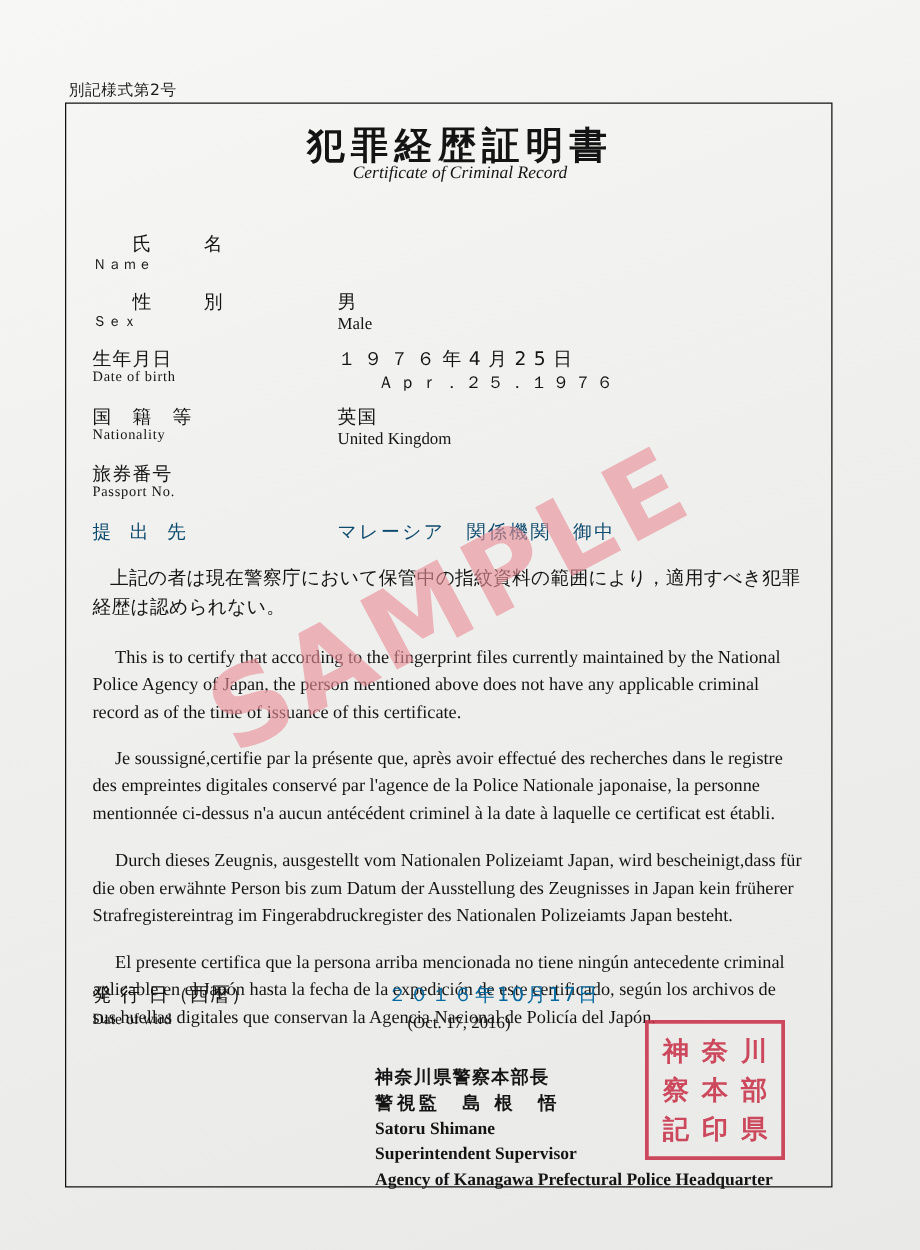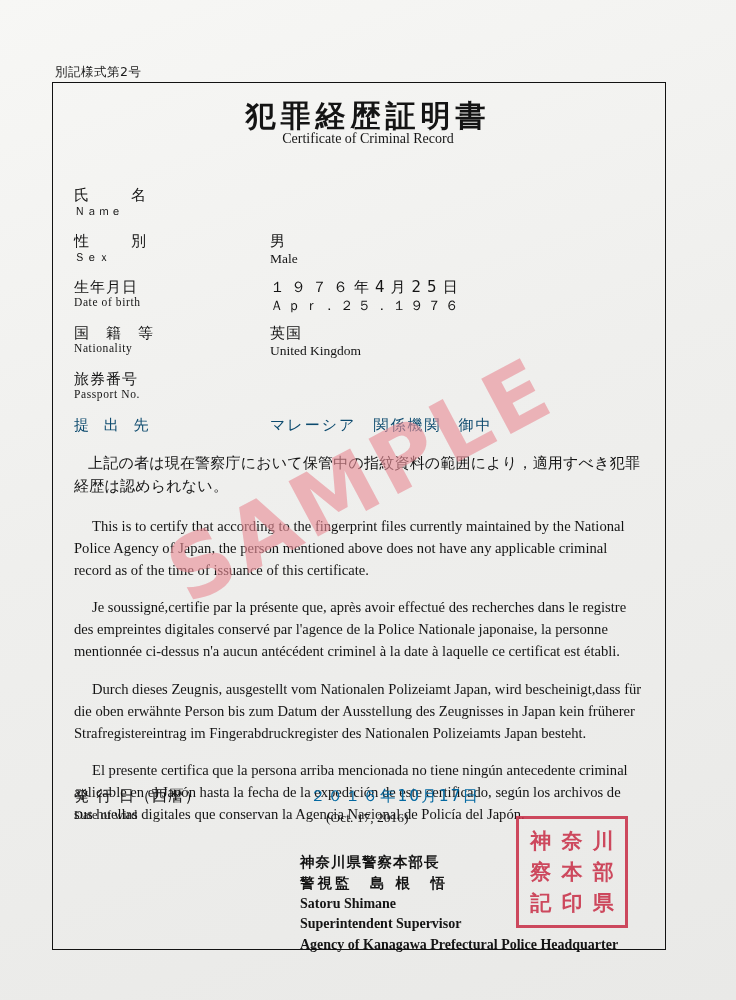--- a/index.html
+++ b/index.html
@@ -58,20 +58,21 @@
     font-weight: 600;
   }
   .title-en {
     position: absolute;
     left: 0;
     right: 0;
     top: 131px;
     text-align: center;
     font-size: 14px;
     color: #141414;
+    font-style: italic;
   }
   .fields {
     position: absolute;
     left: 74px;
     top: 186px;
     width: 570px;
   }
   .field-row {
     position: relative;
     min-height: 42px;
@@ -108,21 +109,21 @@
   }
   .val-en {
     position: absolute;
     left: 196px;
     top: 19px;
     font-size: 13.5px;
     color: #141414;
     white-space: nowrap;
   }
   .spaced-jp { letter-spacing: 6px; }
-  .spaced-wide { letter-spacing: 4px; }
+  .spaced-wide { letter-spacing: 4px; margin-left: 32px; }
 
   .released-row {
     position: relative;
     margin-top: 4px;
     min-height: 44px;
   }
   .released-jp {
     position: absolute;
     left: 0;
     top: 0;

